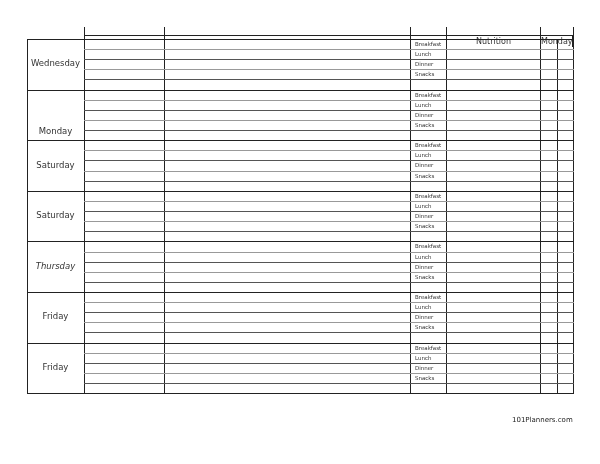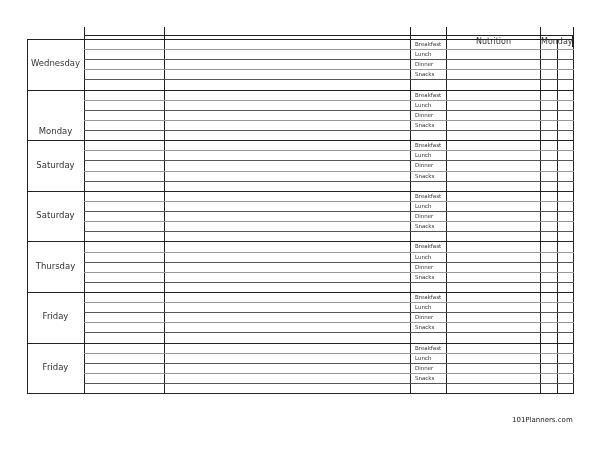--- a/index.html
+++ b/index.html
@@ -72,21 +72,21 @@
       <div class="day-label" style="top: 183.1px;">Saturday</div>
       <div class="meal" style="top: 165.8px;">Breakfast</div>
       <div class="meal" style="top: 175.92px;">Lunch</div>
       <div class="meal" style="top: 186.04px;">Dinner</div>
       <div class="meal" style="top: 196.16px;">Snacks</div>
       <div class="hline thick" style="left: 0px; top: 214.4px; width: 547px;"></div>
       <div class="hline light" style="left: 57px; top: 224.52px; width: 490px;"></div>
       <div class="hline" style="left: 57px; top: 234.64px; width: 490px;"></div>
       <div class="hline light" style="left: 57px; top: 244.76px; width: 490px;"></div>
       <div class="hline" style="left: 57px; top: 254.88px; width: 490px;"></div>
-      <div class="day-label" style="top: 233.7px;">Thursday</div>
+      <div class="day-label" style="top: 233.7px; font-style: italic;">Thursday</div>
       <div class="meal" style="top: 216.4px;">Breakfast</div>
       <div class="meal" style="top: 226.52px;">Lunch</div>
       <div class="meal" style="top: 236.64px;">Dinner</div>
       <div class="meal" style="top: 246.76px;">Snacks</div>
       <div class="hline thick" style="left: 0px; top: 265px; width: 547px;"></div>
       <div class="hline light" style="left: 57px; top: 275.12px; width: 490px;"></div>
       <div class="hline" style="left: 57px; top: 285.24px; width: 490px;"></div>
       <div class="hline light" style="left: 57px; top: 295.36px; width: 490px;"></div>
       <div class="hline" style="left: 57px; top: 305.48px; width: 490px;"></div>
       <div class="day-label" style="top: 284.3px;">Friday</div>

